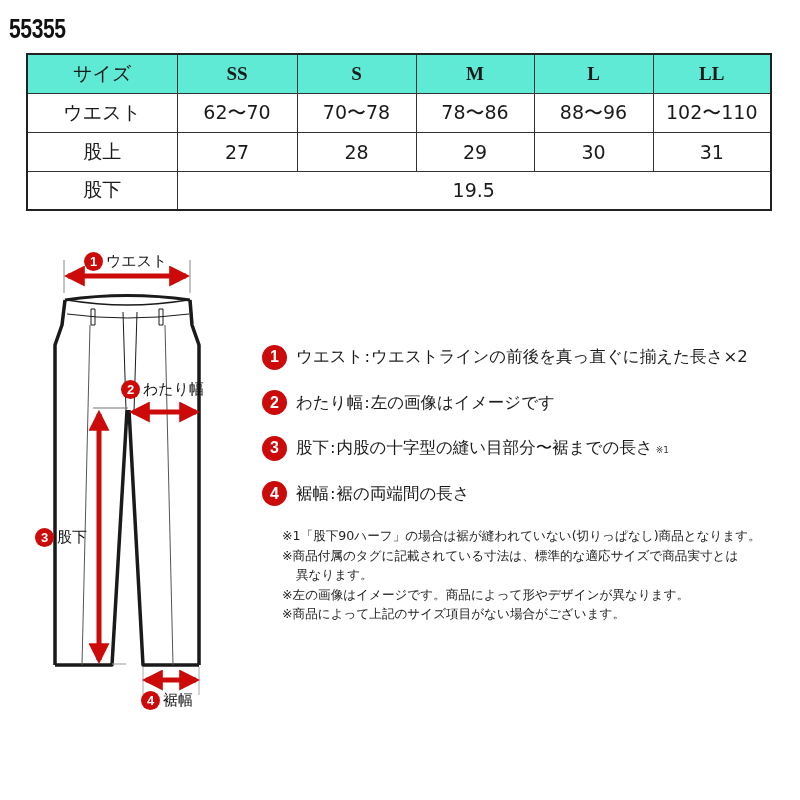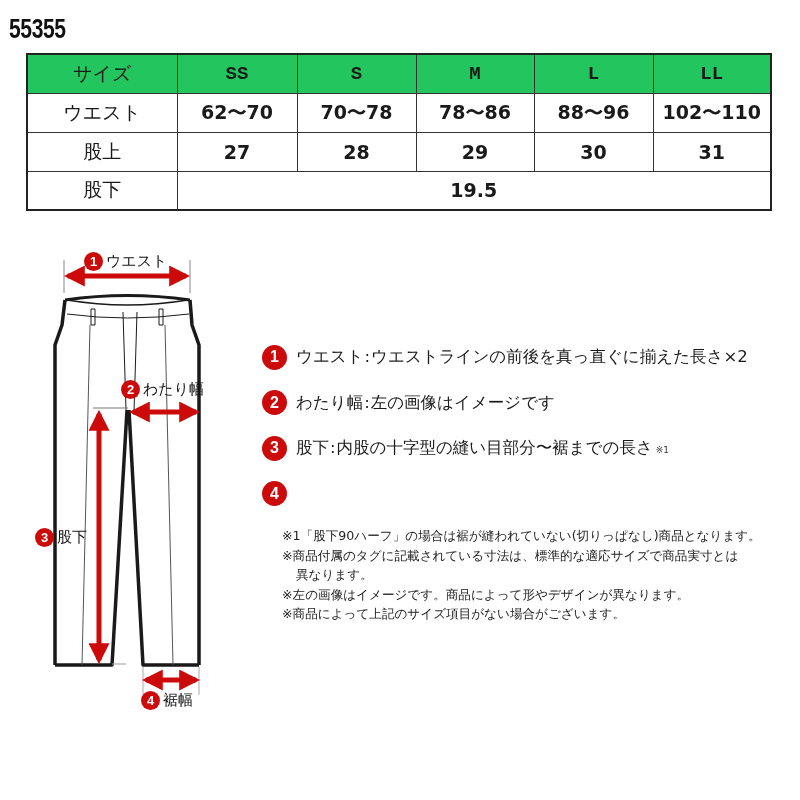--- a/index.html
+++ b/index.html
@@ -15,25 +15,25 @@
 
   table.size-table {
     position: absolute; left: 26px; top: 53px; width: 744px; height: 157px;
     border-collapse: collapse; border: 2px solid #222;
     table-layout: fixed;
   }
   .size-table td, .size-table th {
     border: 1px solid #333; text-align: center; vertical-align: middle;
     font-size: 19px; height: 39px; color: #1a1a1a;
   }
-  .size-table th { background: #22c55e; font-weight: bold; }
+  .size-table th { background: #5eead4; font-weight: bold; }
   .size-table th.rowhead { font-weight: normal; }
   .size-table td.rowhead { font-weight: normal; }
-  .size-table td.val { font-weight: bold; font-family: "DejaVu Sans", sans-serif; }
-  .size-table th.val { font-family: Liberation Mono, monospace; }
+  .size-table td.val { font-weight: normal; font-family: "DejaVu Sans", sans-serif; }
+  .size-table th.val { font-family: Liberation Serif, serif; }
 
   svg.diagram { position: absolute; left: 0; top: 230px; }
 
   .legend { position: absolute; left: 262px; top: 344px; width: 530px; }
   .legend-item { display: flex; align-items: center; height: 26px; margin-bottom: 19.5px; }
   .badge {
     width: 25px; height: 25px; border-radius: 50%; background: #cc0a0a; color: #fff;
     font-size: 16px; font-weight: bold; display: flex; align-items: center; justify-content: center;
     font-family: "Liberation Sans", sans-serif; flex: none;
   }
@@ -176,20 +176,23 @@
     </span>
   </div>
   <div class="legend-item">
     <span class="badge">3</span>
     <span class="legend-text">
       <span>股下</span><span class="legend-sep">:</span><span>内股の十字型の縫い目部分〜裾までの長さ</span><span class="note-mark">※1</span>
     </span>
   </div>
   <div class="legend-item">
     <span class="badge">4</span>
+    <span class="legend-text">
+      <span>裾幅</span><span class="legend-sep">:</span><span>裾の両端間の長さ</span>
+    </span>
   </div>
 </div>
 
 <div class="notes">
   <div class="note">※1「股下90ハーフ」の場合は裾が縫われていない(切りっぱなし)商品となります。</div>
   <div class="note">※商品付属のタグに記載されている寸法は、標準的な適応サイズで商品実寸とは</div>
   <div class="note indent">異なります。</div>
   <div class="note">※左の画像はイメージです。商品によって形やデザインが異なります。</div>
   <div class="note">※商品によって上記のサイズ項目がない場合がございます。</div>
 </div>

